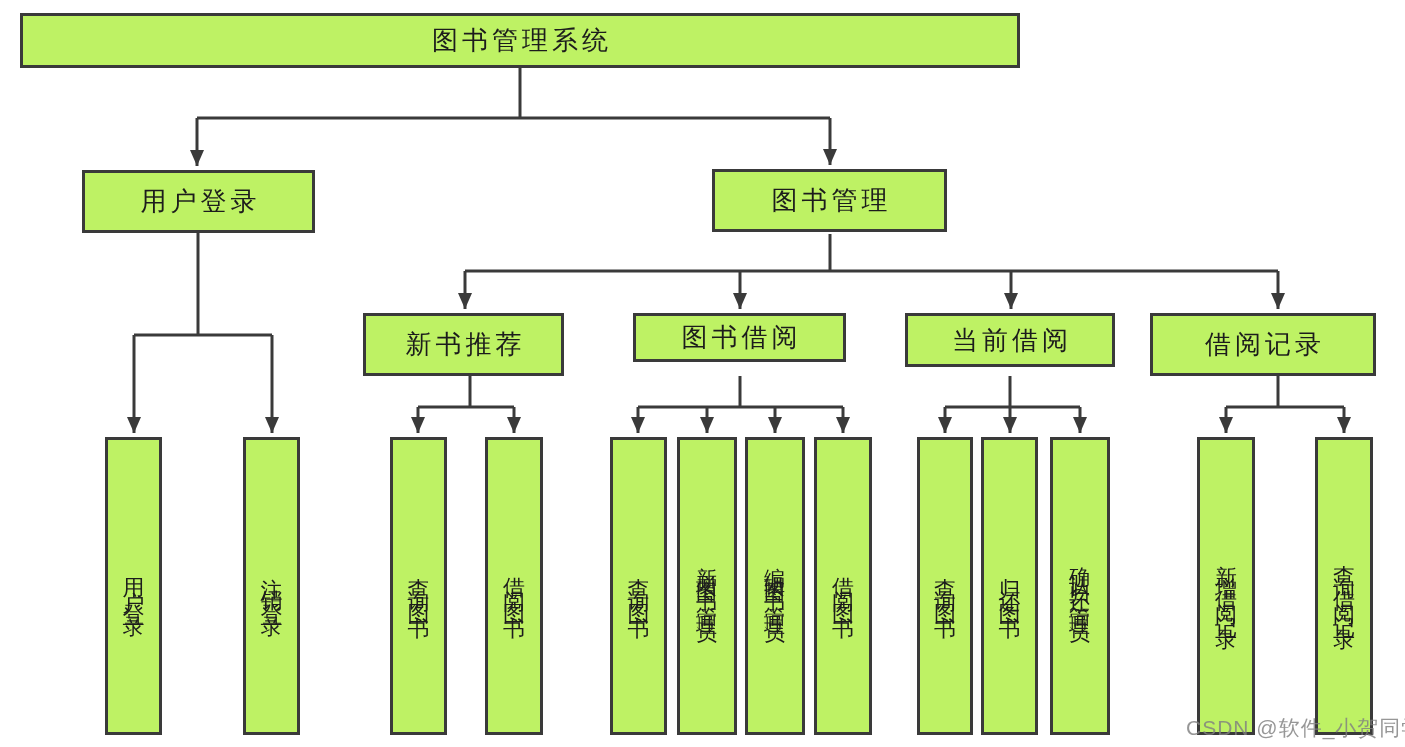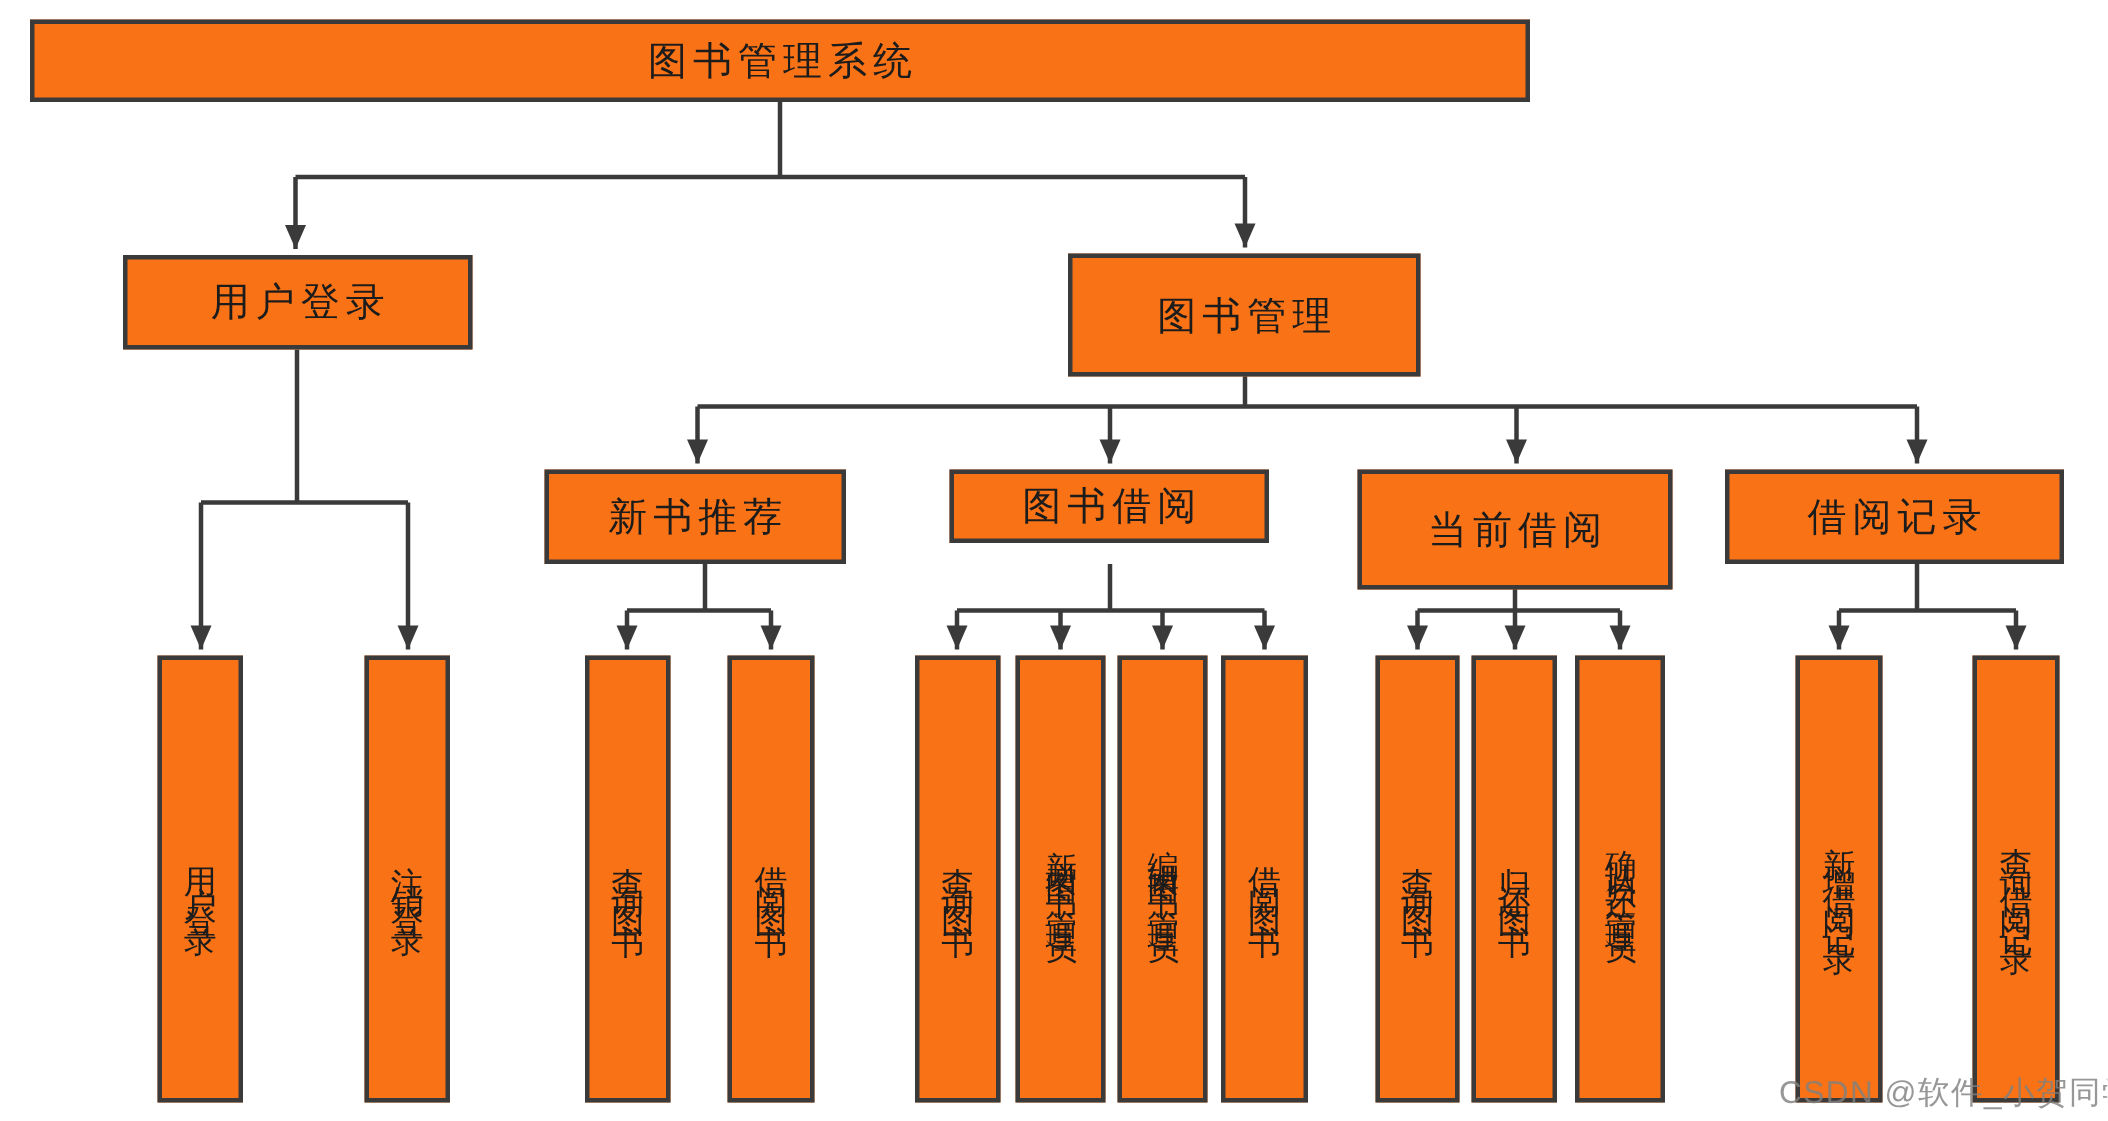--- a/index.html
+++ b/index.html
@@ -17,21 +17,21 @@
   }
   svg.wires {
     position: absolute;
     left: 0; top: 0;
     width: 1405px; height: 747px;
     z-index: 0;
   }
   .node {
     position: absolute;
     box-sizing: border-box;
-    background: #f97316;
+    background: #bef264;
     border: 3px solid #3a3a3a;
     display: flex;
     align-items: center;
     justify-content: center;
     color: #1c1c1c;
     z-index: 1;
     text-align: right;
   }
   .hnode {
     font-size: 26px;
@@ -47,24 +47,24 @@
     line-height: 1;
     white-space: nowrap;
   }
   .vnode.tight {
     letter-spacing: 8px;
     font-size: 21px;
   }
   
   .n-root  { left: 20px;   top: 13px;  width: 1000px; height: 55px; }
   .n-b0    { left: 82px;   top: 170px; width: 233px;  height: 63px; }
-  .n-b1    { left: 712px;  top: 169px; width: 235px;  height: 82px; }
+  .n-b1    { left: 712px;  top: 169px; width: 235px;  height: 63px; }
   .n-g0    { left: 363px;  top: 313px; width: 201px;  height: 63px; }
   .n-g1    { left: 633px;  top: 313px; width: 213px;  height: 49px; }
-  .n-g2    { left: 905px;  top: 313px; width: 210px;  height: 80px; }
+  .n-g2    { left: 905px;  top: 313px; width: 210px;  height: 54px; }
   .n-g3    { left: 1150px; top: 313px; width: 226px;  height: 63px; }
   .n-l00   { left: 105px;  top: 437px; width: 57px;   height: 298px; }
   .n-l01   { left: 243px;  top: 437px; width: 57px;   height: 298px; }
   .n-l10   { left: 390px;  top: 437px; width: 57px;   height: 298px; }
   .n-l11   { left: 485px;  top: 437px; width: 58px;   height: 298px; }
   .n-l20   { left: 610px;  top: 437px; width: 57px;   height: 298px; }
   .n-l21   { left: 677px;  top: 437px; width: 60px;   height: 298px; }
   .n-l22   { left: 745px;  top: 437px; width: 60px;   height: 298px; }
   .n-l23   { left: 814px;  top: 437px; width: 58px;   height: 298px; }
   .n-l30   { left: 917px;  top: 437px; width: 56px;   height: 298px; }

